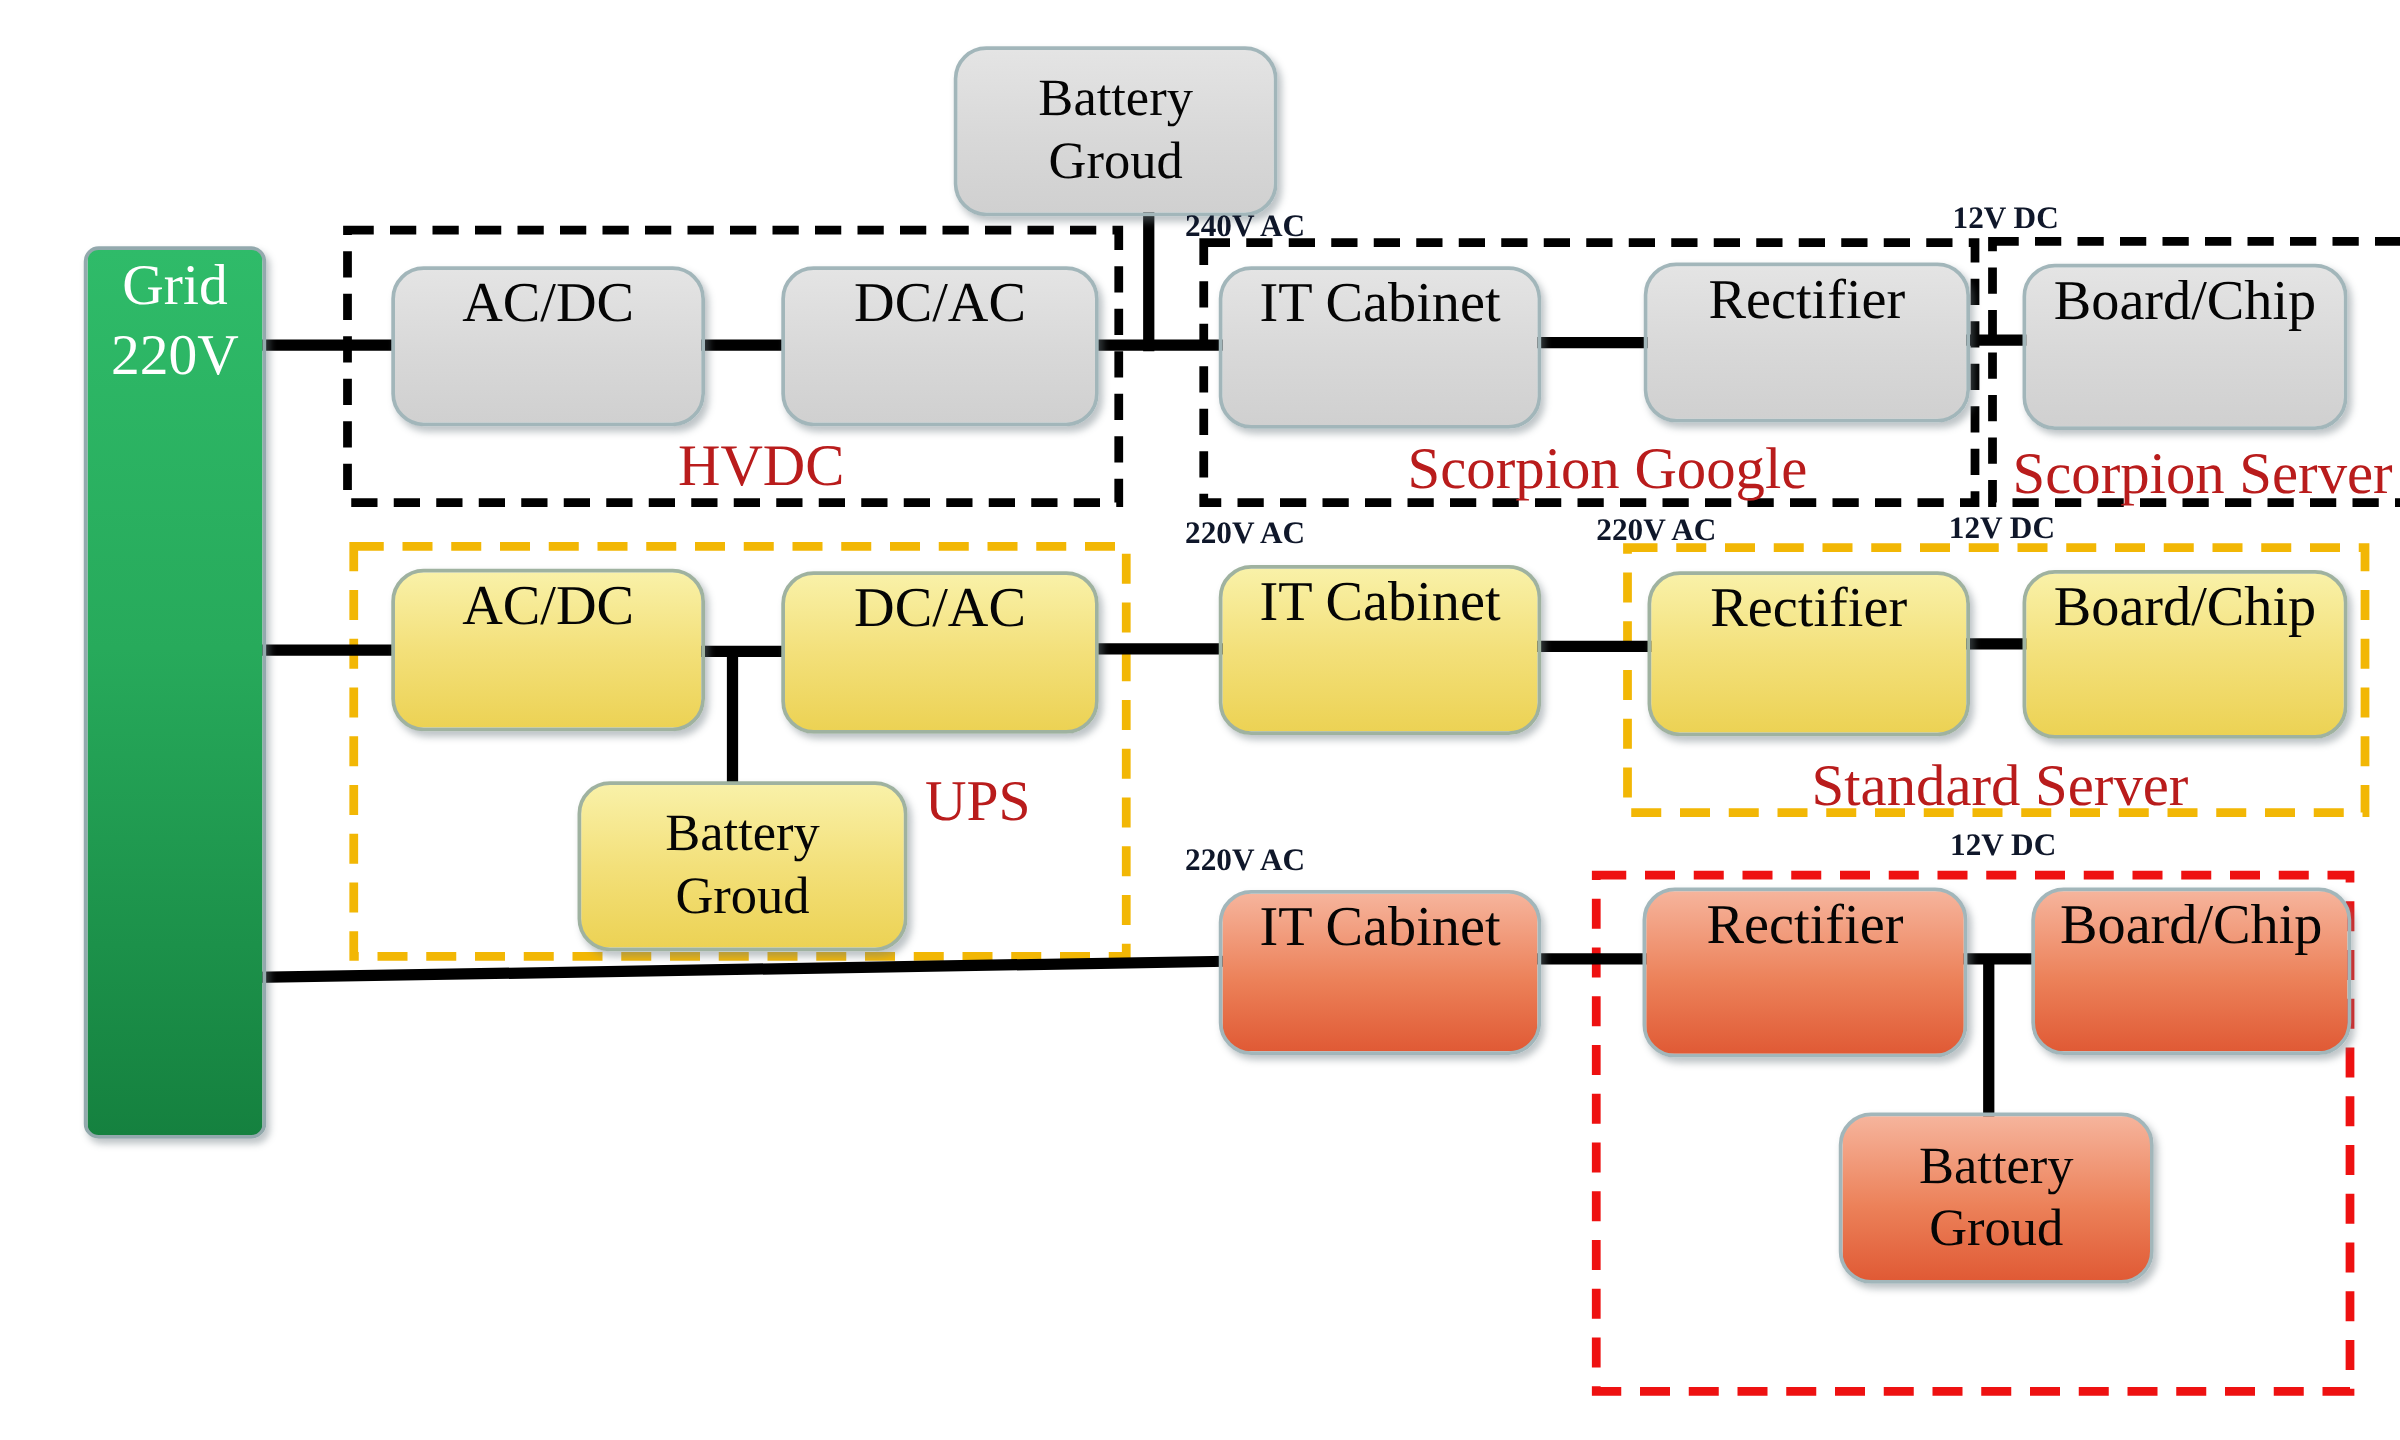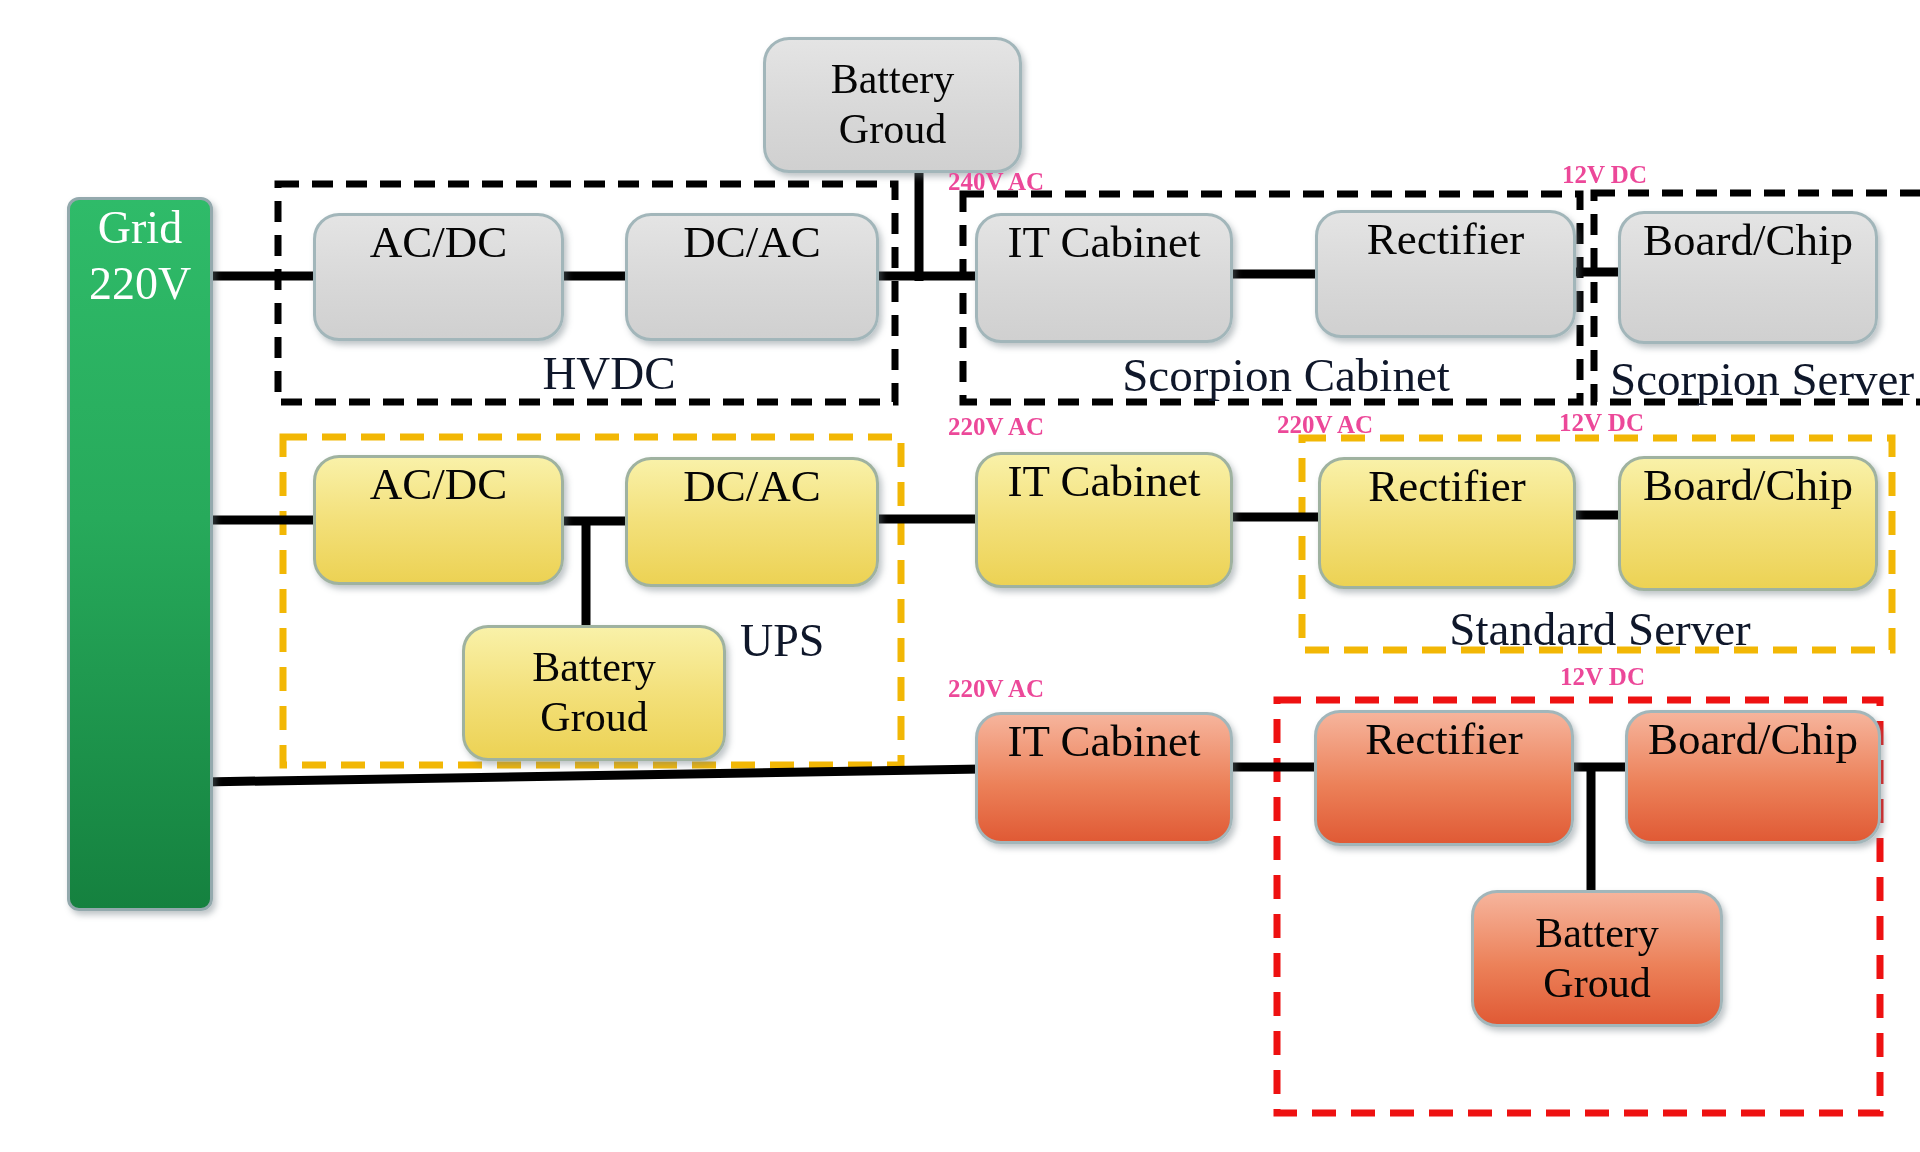--- a/index.html
+++ b/index.html
@@ -15,23 +15,23 @@
   .node.yellow{background:linear-gradient(180deg,#f9f1a8 0%,#f3e07a 50%,#ecd254 100%);
         border:3px solid #9fb2a0;}
   .node.red{background:linear-gradient(180deg,#f6b49c 0%,#ec8159 55%,#e05a35 100%);
         border:3px solid #a2b6ba;}
   .node.battery{flex-direction:column;line-height:1.18;font-size:42px;text-align:center;}
   .grid-bar{position:absolute;left:67px;top:197px;width:140px;height:708px;z-index:3;
         border-radius:12px;border:3px solid #93a9ad;color:#ffffff;
         background:linear-gradient(180deg,#2fbb69 0%,#27aa5b 45%,#15813f 100%);
         display:flex;flex-direction:column;align-items:center;
         font-size:46px;line-height:1.22;box-shadow:3px 4px 6px rgba(110,125,130,.45);}
-  .group-label{position:absolute;z-index:4;font-size:47px;color:#0f172a;white-space:nowrap;}
+  .group-label{position:absolute;z-index:4;font-size:47px;color:#b91c1c;white-space:nowrap;}
   .group-label.centered{transform:translateX(-50%);}
-  .vlabel{position:absolute;z-index:4;font-weight:bold;font-size:25px;color:#ec4899;
+  .vlabel{position:absolute;z-index:4;font-weight:bold;font-size:25px;color:#0f172a;
         white-space:nowrap;}
 </style>
 </head>
 <body>
 
 <div class="canvas">
 
   <svg class="wires" width="1920" height="1152" viewBox="0 0 1920 1152">
 
     <rect x="278" y="184" width="617" height="218" fill="none" stroke="#000000" stroke-width="7" stroke-dasharray="21 13"></rect>
@@ -120,21 +120,21 @@
   </div>
   <div class="node red" style="left:1625px;top:710px;width:250px;height:128px;">
     <span>Board/Chip</span>
   </div>
   <div class="node red battery" style="left:1471px;top:890px;width:246px;height:131px;">
     <span>Battery</span>
     <span>Groud</span>
   </div>
 
   <div class="group-label centered" style="left:609px;top:346px;">HVDC</div>
-  <div class="group-label centered" style="left:1286px;top:348px;">Scorpion Cabinet</div>
+  <div class="group-label centered" style="left:1286px;top:348px;">Scorpion Google</div>
   <div class="group-label" style="left:1610px;top:352px;text-align:right;">Scorpion Server</div>
   <div class="group-label" style="left:740px;top:614px;font-size:46px;">UPS</div>
   <div class="group-label centered" style="left:1600px;top:602px;">Standard Server</div>
 
   <div class="vlabel" style="left:948px;top:168px;">240V AC</div>
   <div class="vlabel" style="left:1562px;top:161px;">12V DC</div>
   <div class="vlabel" style="left:948px;top:413px;">220V AC</div>
   <div class="vlabel" style="left:1277px;top:411px;">220V AC</div>
   <div class="vlabel" style="left:1559px;top:409px;">12V DC</div>
   <div class="vlabel" style="left:948px;top:675px;">220V AC</div>

